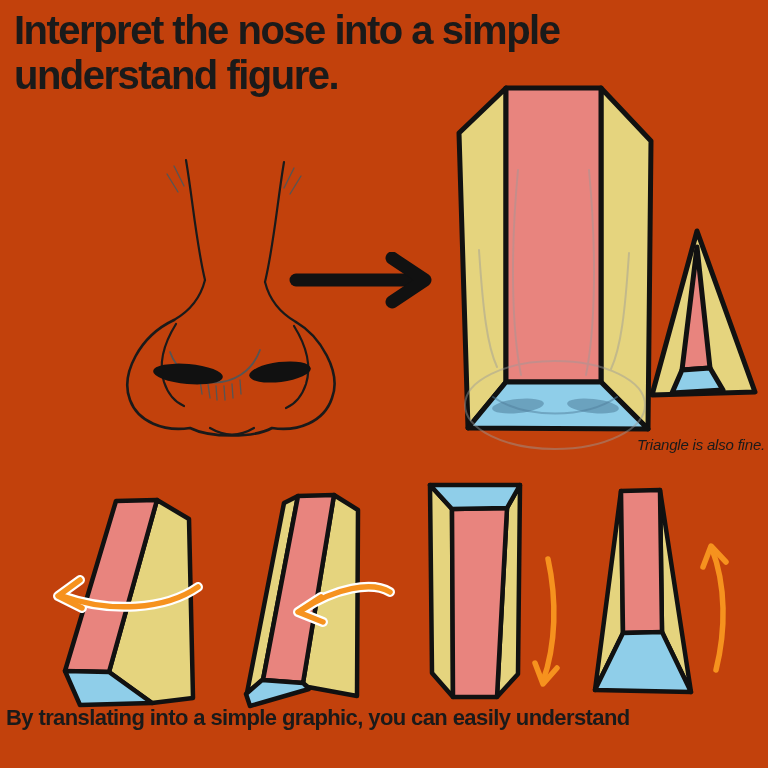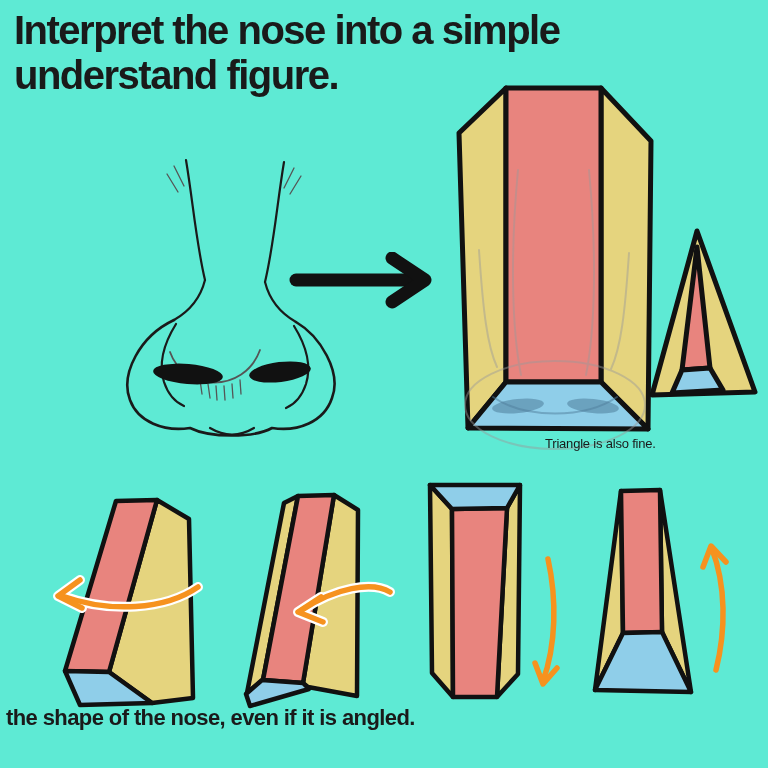--- a/index.html
+++ b/index.html
@@ -1,23 +1,23 @@
 <!DOCTYPE html>
 <html><head>
 <meta charset="utf-8">
 <style>
   html,body{margin:0;padding:0;background:#ffffff;}
-  .canvas{position:relative;width:768px;height:768px;background:#5eead4;overflow:hidden;
+  .canvas{position:relative;width:768px;height:768px;background:#c2410c;overflow:hidden;
           font-family:"Liberation Sans", sans-serif;color:#1A1A1A;}
   .abs{position:absolute;}
   .title{left:14px;top:8px;font-size:40px;font-weight:bold;line-height:45px;
          letter-spacing:-1.5px;color:#1A1A1A;}
   .title span{display:block;}
-  .caption{left:545px;top:436px;width:220px;text-align:left;font-size:13px;
-           letter-spacing:-0.2px;color:#1A1A1A;}
+  .caption{left:545px;top:436px;width:220px;text-align:right;font-size:15px;
+           letter-spacing:-0.2px;color:#1A1A1A;font-style:italic;}
   .footer{left:6px;top:705px;font-size:22px;font-weight:bold;line-height:25px;
           letter-spacing:-0.6px;color:#1A1A1A;}
   .footer span{display:block;}
   
   .s5{stroke:#111111;stroke-width:5;stroke-linejoin:round;}
   .s45{stroke:#111111;stroke-width:4.5;stroke-linejoin:round;}
   .sk{stroke:#1a1a1a;stroke-width:2.2;fill:none;stroke-linecap:round;stroke-linejoin:round;}
   .skthin{stroke:#555555;stroke-width:1.3;fill:none;stroke-linecap:round;}
   .nf{fill:#111111;stroke:none;}
   .ba{stroke:#111111;stroke-width:13;stroke-linecap:round;stroke-linejoin:round;fill:none;}
@@ -145,16 +145,16 @@
       <polygon class="s45" points="581,16 620,15 622,157 583,158" fill="#E8847E"></polygon>
       <polygon class="s45" points="583,158 622,157 651,217 555,215" fill="#8FCEE9"></polygon>
       <g>
         <path class="oa" d="M 676,195 C 686,155 686,110 672,74" stroke="#F6921E"></path>
         <path class="oa" d="M 663,92 L 671,71 L 686,87" stroke="#F6921E"></path>
       </g>
     </g>
   </svg>
 
   <div class="abs footer">
-    <span>the shape of the nose, even if it is angled.</span>
+    <span>By translating into a simple graphic, you can easily understand</span>
   </div>
 
 </div>
 
 </body></html>

